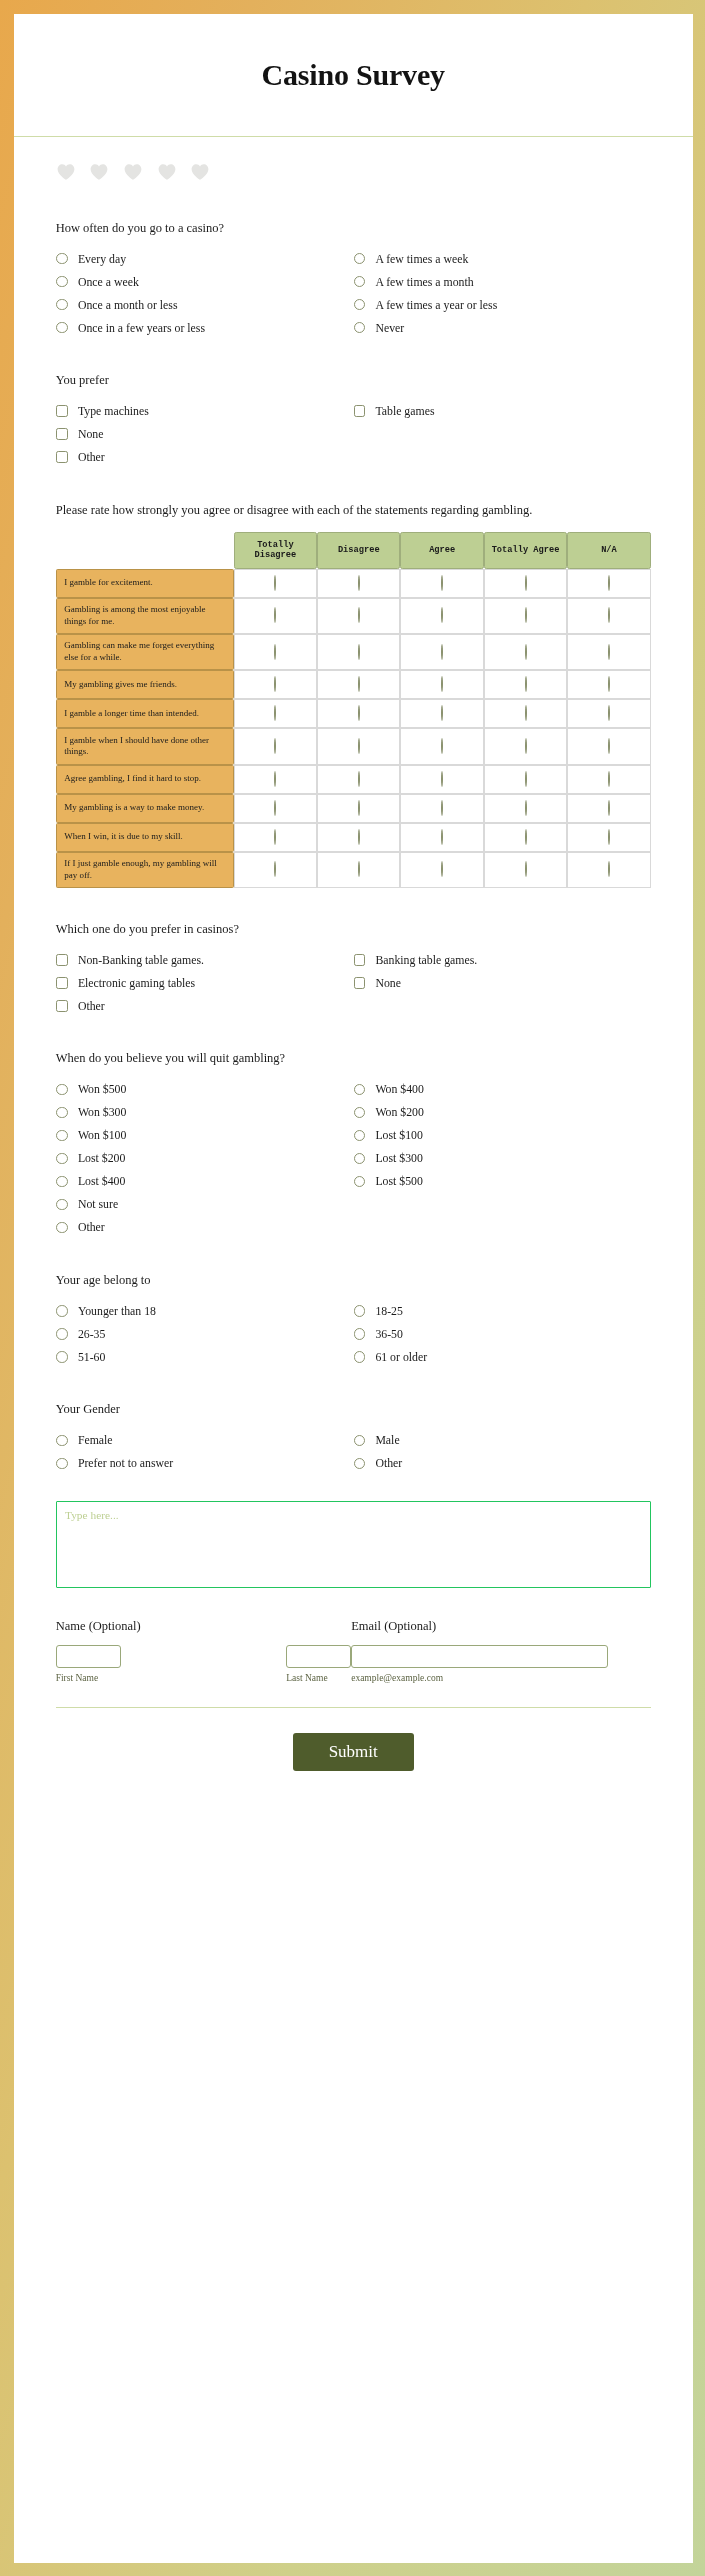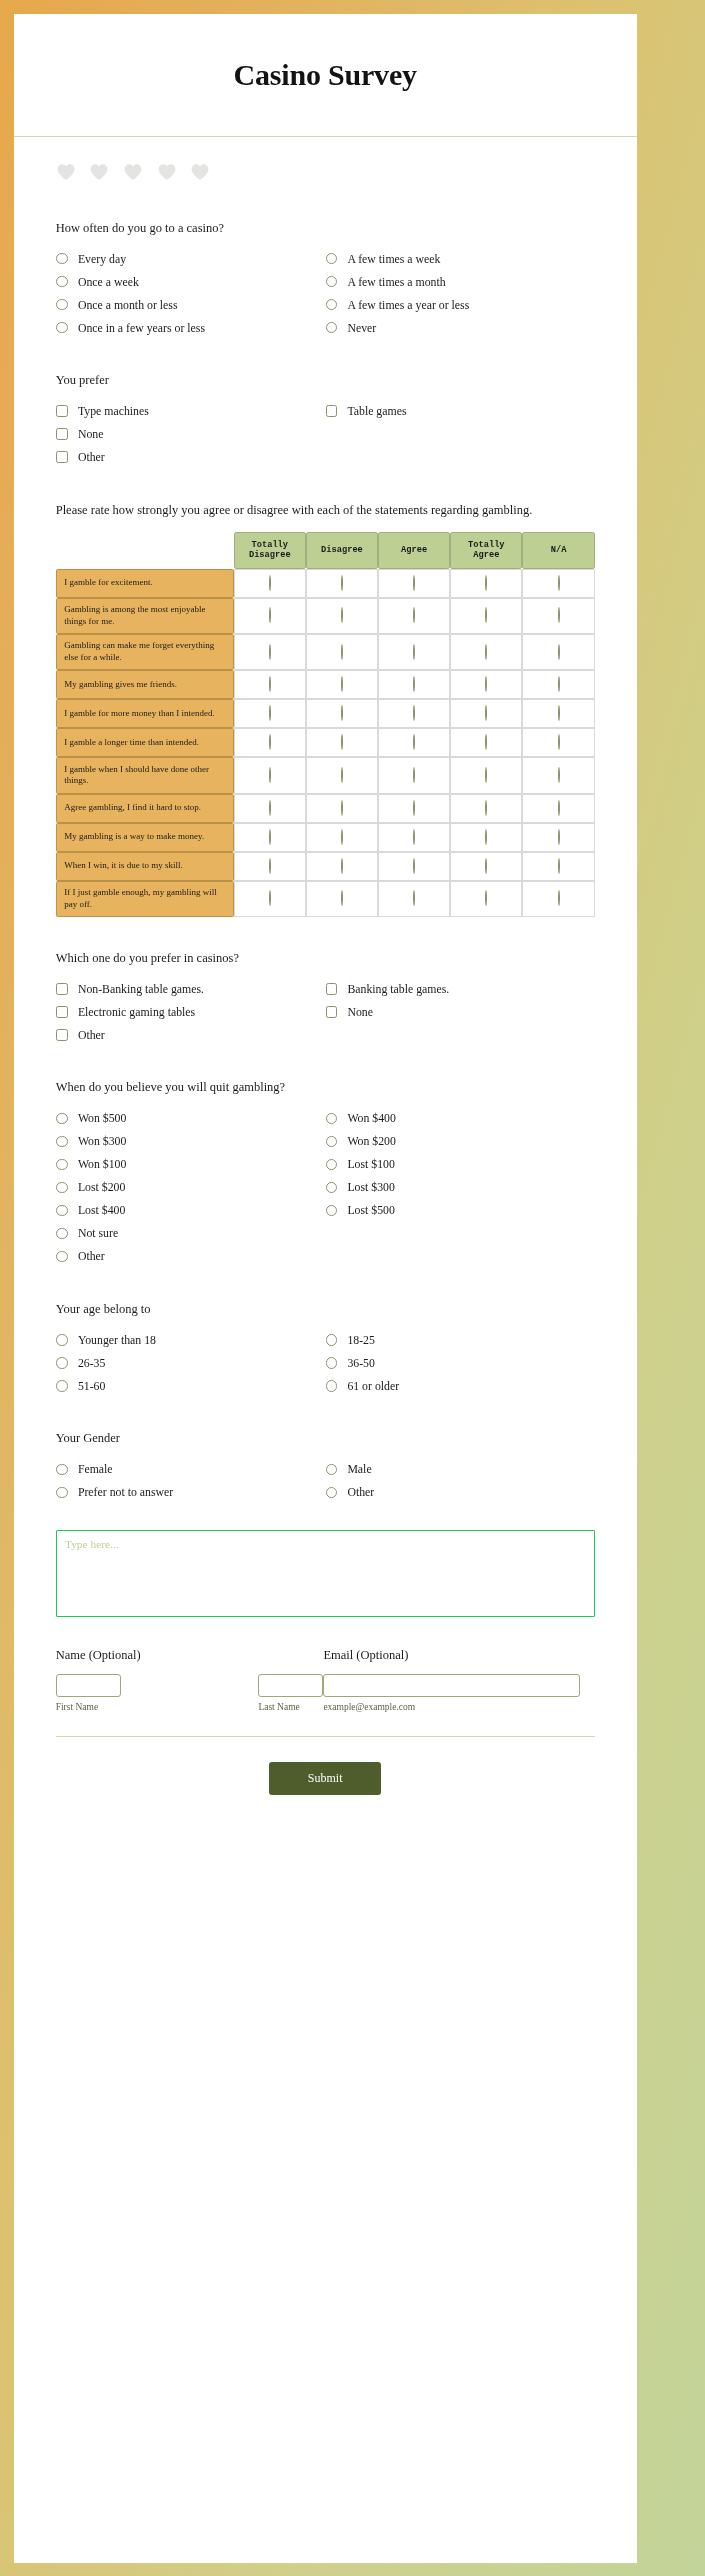--- a/index.html
+++ b/index.html
@@ -19,21 +19,21 @@
   .page-frame {
     width: 706px;
     min-height: 2576px;
     background: linear-gradient(105deg, #e8a84c 0%, #e3b05c 18%, #dcc16f 42%, #cfd08a 70%, #c3d49a 100%);
     padding: 13.7px 13.7px 13.7px 13.7px;
     position: relative;
   }
 
   .form-card {
     background: #ffffff;
-    width: 623px;
+    width: 679px;
     min-height: 2549px;
     position: relative;
   }
 
   
   .form-header {
     height: 123px;
     display: flex;
     align-items: center;
     justify-content: center;
@@ -239,21 +239,21 @@
     display: flex;
     justify-content: center;
   }
 
   .submit-btn {
     background: #4f5c2c;
     color: #ffffff;
     border: none;
     border-radius: 3px;
     font-family: "Liberation Serif", "DejaVu Serif", serif;
-    font-size: 12px;
+    font-size: 17px;
     padding: 9px 36px;
     min-width: 112px;
     cursor: pointer;
   }
 </style>
 </head>
 <body>
 
 <div class="page-frame">
   <div class="form-card">
@@ -402,28 +402,20 @@
               </tr>
               <tr>
                 <td class="row-head">My gambling gives me friends.</td>
                 <td class="cell"><span class="radio-mark"></span></td>
                 <td class="cell"><span class="radio-mark"></span></td>
                 <td class="cell"><span class="radio-mark"></span></td>
                 <td class="cell"><span class="radio-mark"></span></td>
                 <td class="cell"><span class="radio-mark"></span></td>
               </tr>
               <tr>
-                <td class="row-head">I gamble for more money than I intended.</td>
-                <td class="cell"><span class="radio-mark"></span></td>
-                <td class="cell"><span class="radio-mark"></span></td>
-                <td class="cell"><span class="radio-mark"></span></td>
-                <td class="cell"><span class="radio-mark"></span></td>
-                <td class="cell"><span class="radio-mark"></span></td>
-              </tr>
-              <tr>
                 <td class="row-head">I gamble a longer time than intended.</td>
                 <td class="cell"><span class="radio-mark"></span></td>
                 <td class="cell"><span class="radio-mark"></span></td>
                 <td class="cell"><span class="radio-mark"></span></td>
                 <td class="cell"><span class="radio-mark"></span></td>
                 <td class="cell"><span class="radio-mark"></span></td>
               </tr>
               <tr>
                 <td class="row-head">I gamble when I should have done other things.</td>
                 <td class="cell"><span class="radio-mark"></span></td>

